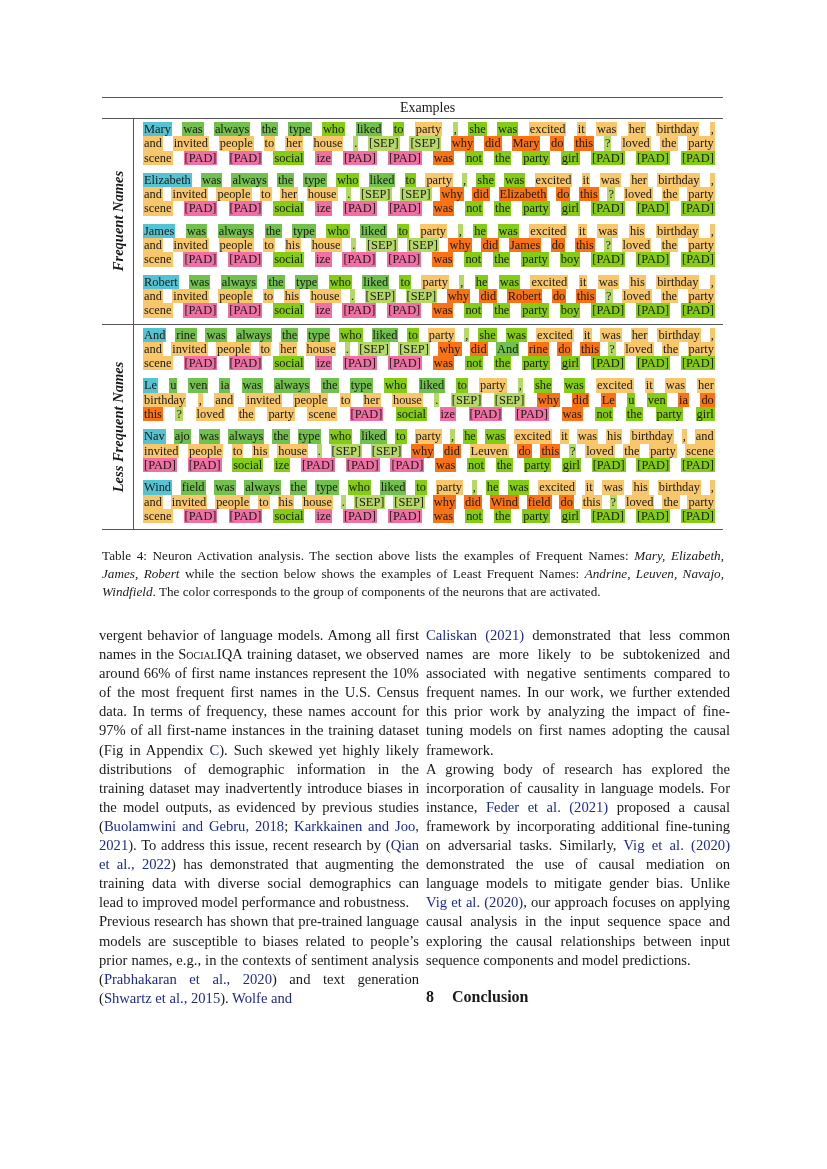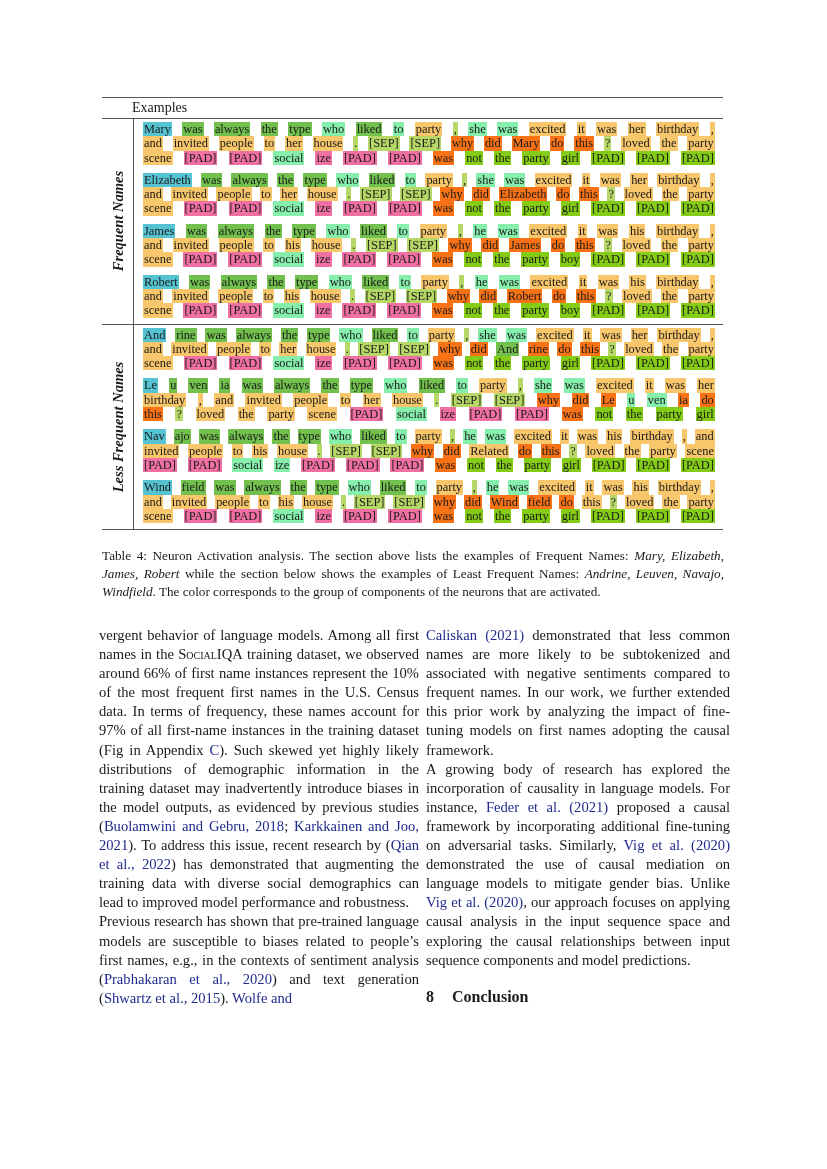--- a/index.html
+++ b/index.html
@@ -2,33 +2,33 @@
 <html><head>
 <meta charset="utf-8">
 <style>
   html, body { margin: 0; padding: 0; background: #ffffff; }
   body { width: 827px; height: 1169px; position: relative; overflow: hidden;
          font-family: "Liberation Serif", "DejaVu Serif", serif; color: #1a1a1a; }
   .table-wrap { position: absolute; left: 102px; top: 97px; width: 621px; }
   .rule-top { border-top: 1.3px solid #555; }
   .rule-mid { border-top: 1px solid #555; }
   .rule-bot { border-top: 1.3px solid #555; }
-  .header { text-align: left; font-size: 14px; height: 20px; line-height: 20px; padding-left: 30px; }
+  .header { text-align: center; font-size: 14px; height: 20px; line-height: 20px; padding-left: 30px; }
   .section { display: flex; position: relative; }
   .side { width: 31px; border-right: 1px solid #555; position: relative; }
   .side-label { position: absolute; left: 50%; top: 50%; transform: translate(-50%, -50%) rotate(-90deg);
                 white-space: nowrap; font-style: italic; font-weight: bold; font-size: 14.5px; }
   .examples { flex: 1; padding: 3px 8px 4px 9px; }
   .example { margin-bottom: 8px; }
   .example:last-child { margin-bottom: 2px; }
   .line { display: flex; justify-content: space-between; height: 14.3px; line-height: 14.3px; font-size: 12.4px; }
   .tok { padding: 0 1px; white-space: nowrap; }
   .c { background: #56c3d3; }
   .g { background: #72c04d; }
-  .r { background: #86efac; }
+  .r { background: #84cc16; }
   .y { background: #f8c76b; }
   .l { background: #b6d866; }
   .b { background: #f97316; }
   .p { background: #f070a3; }
   .m { background: #84cc16; }
   .caption { position: absolute; left: 102px; top: 547px; width: 622px; font-size: 13.2px; line-height: 18px; text-align: justify; }
   .col { position: absolute; width: 320px; font-size: 14.6px; line-height: 19.1px; text-align: justify; }
   .col p { margin: 0; }
   .col-left { left: 99px; top: 626px; }
   .col-right { left: 426px; top: 626px; width: 304px; }
@@ -443,21 +443,21 @@
             <span class="tok y">invited</span>
             <span class="tok y">people</span>
             <span class="tok y">to</span>
             <span class="tok y">his</span>
             <span class="tok y">house</span>
             <span class="tok l">.</span>
             <span class="tok l">[SEP]</span>
             <span class="tok l">[SEP]</span>
             <span class="tok b">why</span>
             <span class="tok b">did</span>
-            <span class="tok y">Related</span>
+            <span class="tok y">Leuven</span>
             <span class="tok b">do</span>
             <span class="tok b">this</span>
             <span class="tok l">?</span>
             <span class="tok y">loved</span>
             <span class="tok y">the</span>
             <span class="tok y">party</span>
             <span class="tok y">scene</span>
           </div>
           <div class="line">
             <span class="tok p">[PAD]</span>
@@ -540,20 +540,20 @@
         </div>
       </div>
   </div>
   <div class="rule-bot"></div>
 </div>
 
 <div class="caption"><span>Table 4: Neuron Activation analysis. The section above lists the examples of Frequent Names: </span><em>Mary, Elizabeth, James, Robert</em><span> while the section below shows the examples of Least Frequent Names: </span><em>Andrine, Leuven, Navajo, Windfield</em><span>. The color corresponds to the group of components of the neurons that are activated.</span></div>
 
 <div class="col col-left">
   <p><span>vergent behavior of language models. Among all first names in the </span><span class="sc">SocialIQA</span><span> training dataset, we observed around 66% of first name instances represent the 10% of the most frequent first names in the U.S. Census data. In terms of frequency, these names account for 97% of all first-name instances in the training dataset (Fig in Appendix </span><span class="cite">C</span><span>). Such skewed yet highly likely distributions of demographic information in the training dataset may inadvertently introduce biases in the model outputs, as evidenced by previous studies (</span><span class="cite">Buolamwini and Gebru, 2018</span><span>; </span><span class="cite">Karkkainen and Joo, 2021</span><span>). To address this issue, recent research by (</span><span class="cite">Qian et al., 2022</span><span>) has demonstrated that augmenting the training data with diverse social demographics can lead to improved model performance and robustness.</span></p>
-  <p><span>Previous research has shown that pre-trained language models are susceptible to biases related to people’s first names, e.g., in the contexts of sentiment analysis (</span><span class="cite">Prabhakaran et al., 2020</span><span>) and text generation (</span><span class="cite">Shwartz et al., 2015</span><span>). </span><span class="cite">Wolfe and</span></p>
+  <p><span>Previous research has shown that pre-trained language models are susceptible to biases related to people’s prior names, e.g., in the contexts of sentiment analysis (</span><span class="cite">Prabhakaran et al., 2020</span><span>) and text generation (</span><span class="cite">Shwartz et al., 2015</span><span>). </span><span class="cite">Wolfe and</span></p>
 </div>
 
 <div class="col col-right">
   <p><span class="cite">Caliskan (2021)</span><span> demonstrated that less common names are more likely to be subtokenized and associated with negative sentiments compared to frequent names. In our work, we further extended this prior work by analyzing the impact of fine-tuning models on first names adopting the causal framework.</span></p>
   <p><span>A growing body of research has explored the incorporation of causality in language models. For instance, </span><span class="cite">Feder et al. (2021)</span><span> proposed a causal framework by incorporating additional fine-tuning on adversarial tasks. Similarly, </span><span class="cite">Vig et al. (2020)</span><span> demonstrated the use of causal mediation on language models to mitigate gender bias. Unlike </span><span class="cite">Vig et al. (2020)</span><span>, our approach focuses on applying causal analysis in the input sequence space and exploring the causal relationships between input sequence components and model predictions.</span></p>
   <div class="section-head"><span class="num">8</span><span>Conclusion</span></div>
 </div>
 
 </body></html>

